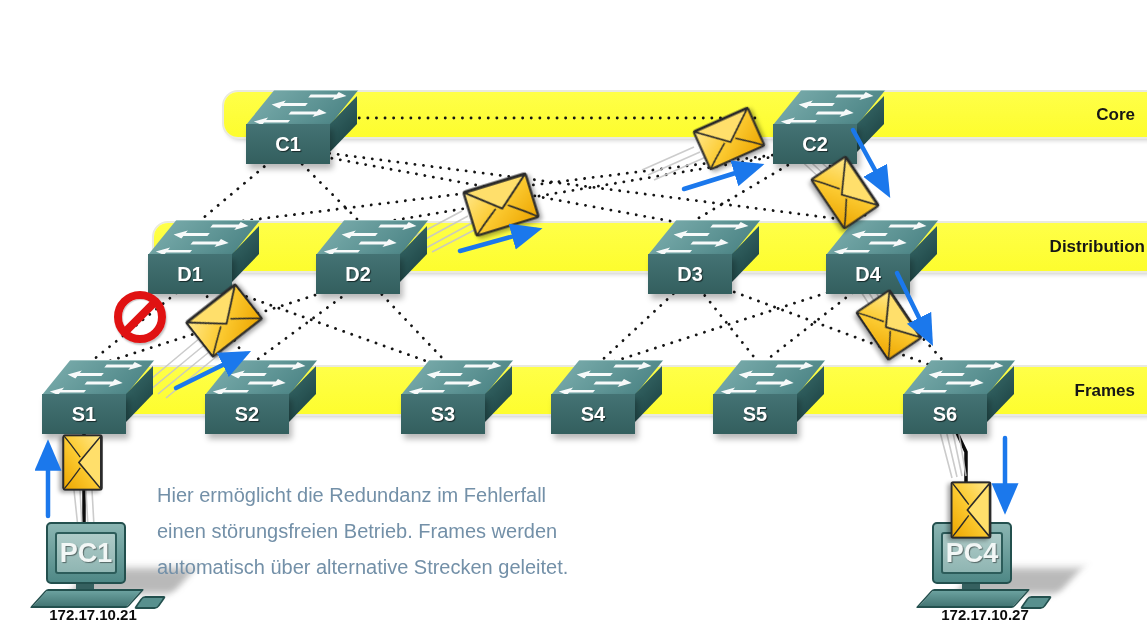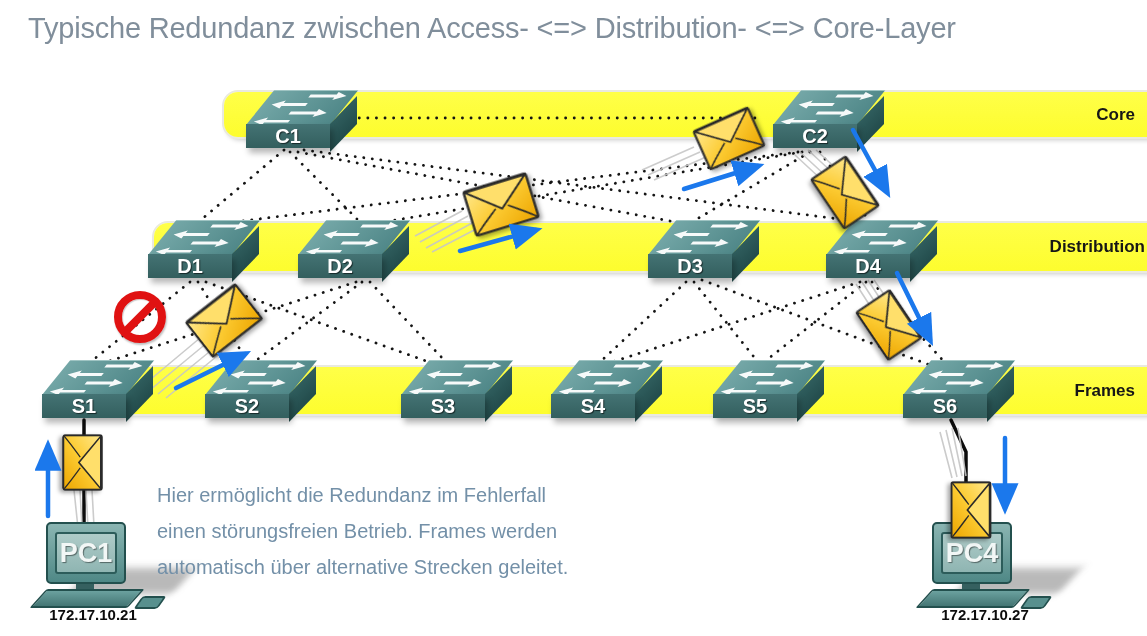--- a/index.html
+++ b/index.html
@@ -20,21 +20,21 @@
 
   
   .switch{width:116px;height:64px;z-index:3;}
   .sw-top{position:absolute;left:0;top:2px;width:84px;height:34px;
           background:linear-gradient(105deg,#74a7a7,#4f8788);
           transform:skewX(-39deg);transform-origin:0 100%;
           border-top:1px solid #9fc4c3;}
   .sw-side{position:absolute;left:84px;top:36px;width:27px;height:28px;
           background:linear-gradient(#2f5d5d,#234c4c);
           transform:skewY(-46deg);transform-origin:0 0;}
-  .sw-front{position:absolute;left:0;top:36px;width:84px;height:24px;
+  .sw-front{position:absolute;left:0;top:36px;width:84px;height:40px;
           background:linear-gradient(#447374,#335f5e);
           display:flex;align-items:center;justify-content:center;
           box-shadow:3px 5px 6px rgba(0,0,0,.28);}
   .sw-label{color:#fff;font-size:20px;font-weight:bold;text-shadow:1px 1px 1px rgba(0,0,0,.6);}
   .sw-top svg{position:absolute;left:0;top:0;width:84px;height:34px;}
 
   
   .pc{width:120px;height:90px;z-index:3;}
   .pc-shadow{position:absolute;left:34px;top:46px;width:104px;height:26px;
              background:rgba(70,70,70,.38);filter:blur(4px);transform:skewX(-42deg);}
@@ -63,21 +63,20 @@
 
   svg.overlay{position:absolute;left:0;top:0;width:1147px;height:636px;}
   #mesh{z-index:2;}
   #flows{z-index:6;}
 </style>
 </head>
 <body>
 
 <div id="stage">
 
-  <div id="title" class="abs">Typische Redundanz zwischen Access- &lt;=&gt; Distribution- &lt;=&gt; Core-Layer</div>
 
   <div class="band abs" style="left:183px;top:92px;width:957px;height:45px;">
     <span class="band-label">Core</span>
   </div>
   <div class="band abs" style="left:113px;top:223px;width:1037px;height:48px;">
     <span class="band-label">Distribution</span>
   </div>
   <div class="band abs" style="left:33px;top:367px;width:1107px;height:47px;">
     <span class="band-label">Frames</span>
   </div>
@@ -176,21 +175,21 @@
     <div class="sw-top">
         <svg>
           <use href="#sw-arrows-sym"></use>
         </svg>
       </div>
     <div class="sw-side"></div>
     <div class="sw-front">
         <span class="sw-label">D1</span>
       </div>
   </div>
-  <div class="switch abs" style="left:298px;top:218px;">
+  <div class="switch abs" style="left:316px;top:218px;">
     <div class="sw-top">
         <svg>
           <use href="#sw-arrows-sym"></use>
         </svg>
       </div>
     <div class="sw-side"></div>
     <div class="sw-front">
         <span class="sw-label">D2</span>
       </div>
   </div>

